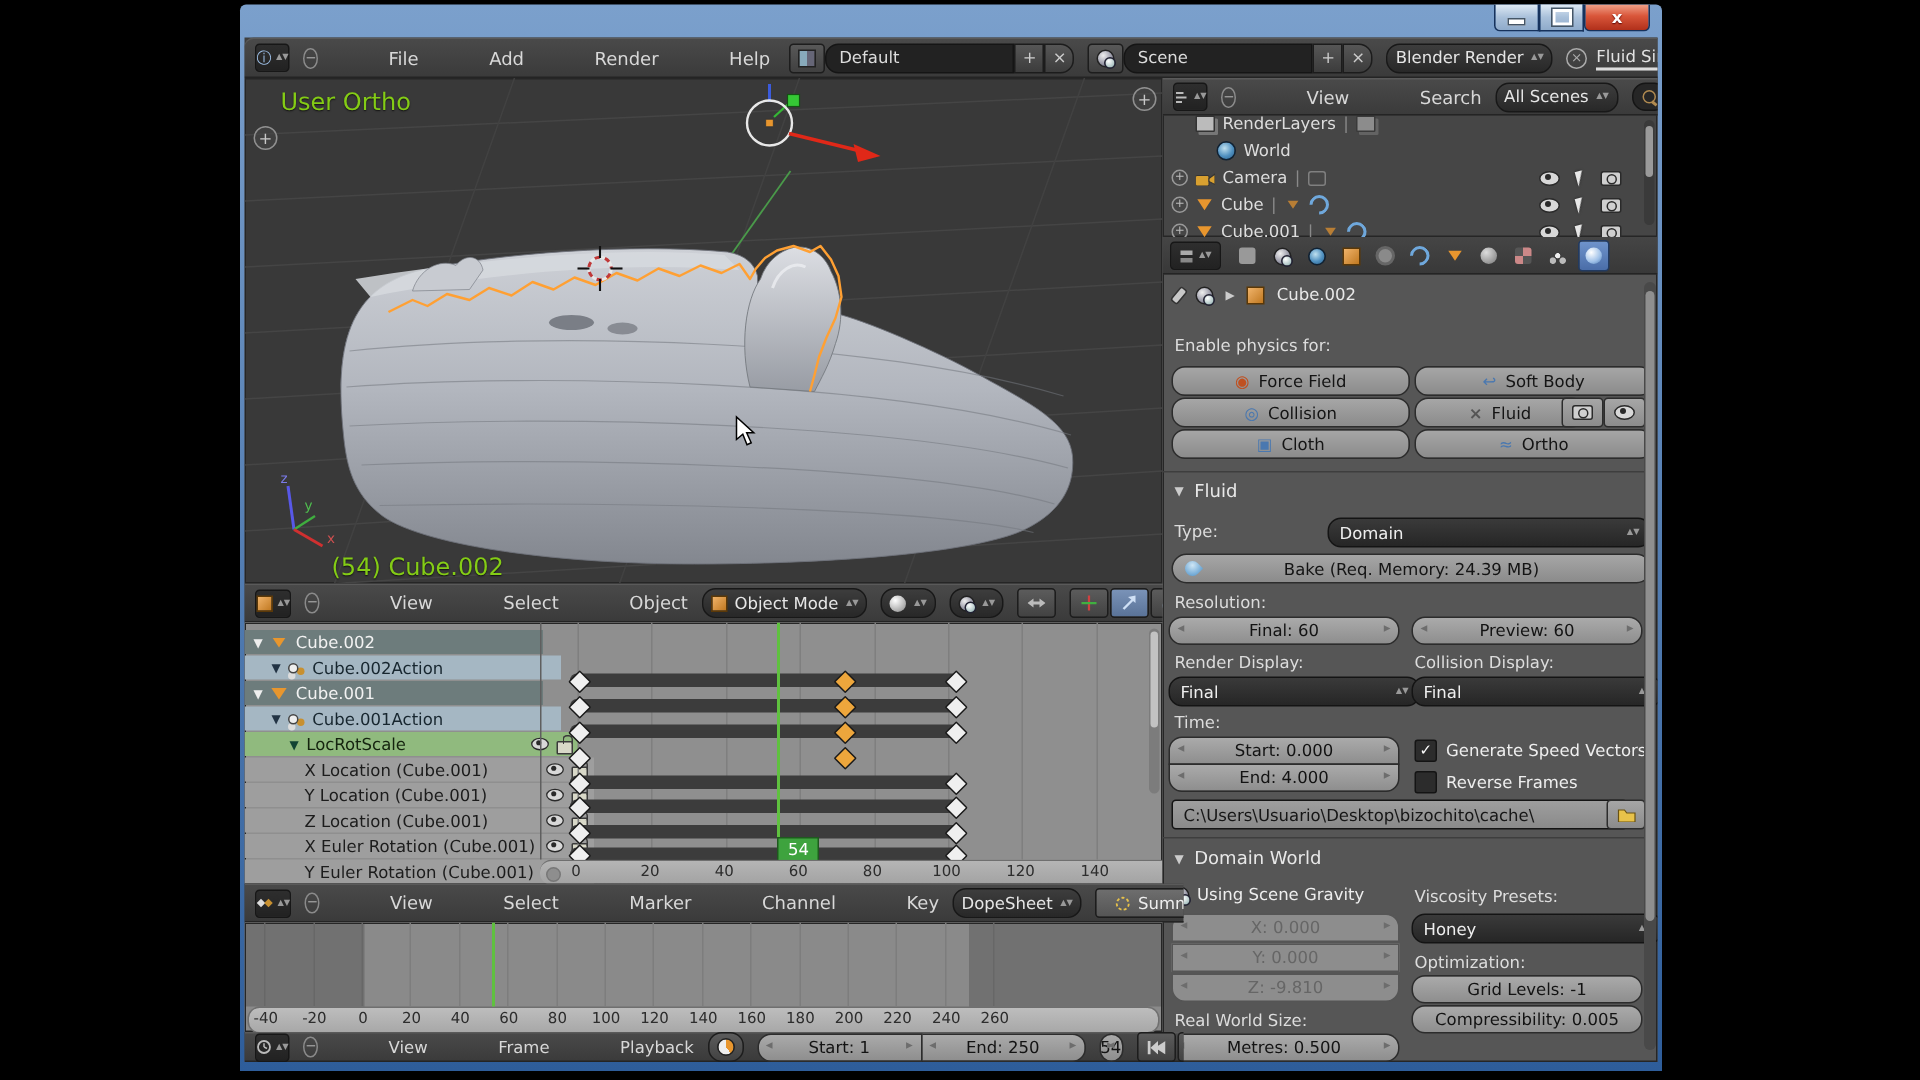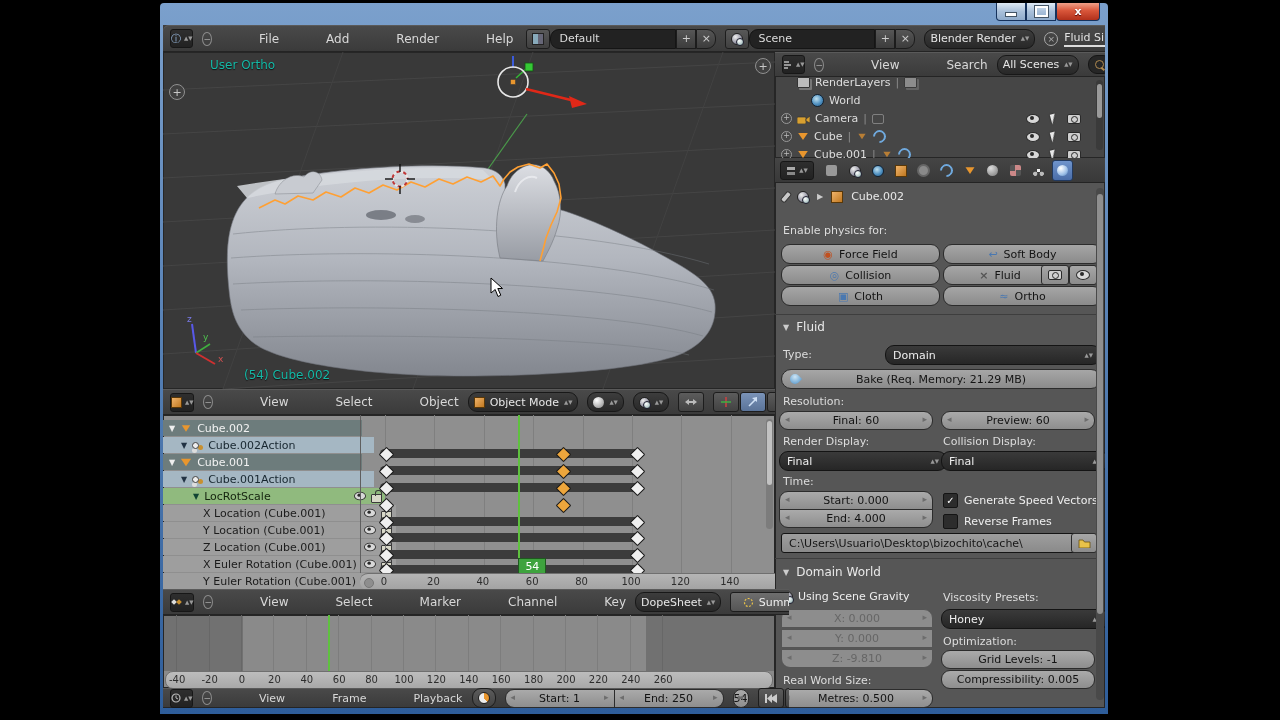--- a/index.html
+++ b/index.html
@@ -74,21 +74,21 @@
            box-shadow:5px 2px 0 -1px #c89030,-1px 5px 0 -1px #ddd;}
   .wrenchico{width:9px;height:9px;border-radius:50%;border:2px solid #6fa8dc;border-bottom-color:transparent;transform:rotate(45deg);}
   .plus-circle{width:14px;height:14px;border-radius:50%;border:1px solid #909090;color:#c8c8c8;font-size:11px;
                display:flex;align-items:center;justify-content:center;background:rgba(70,70,70,.6);}
 
   
   .region{position:absolute;box-shadow:inset 0 0 0 1px #262626;overflow:hidden;}
 
   
   #vp{left:0;top:27px;width:612px;height:337px;background:#393939;}
-  #vp .ovl{position:absolute;color:#14b8a6;font-size:12px;text-shadow:0 1px 1px #111;margin-left:23px;}
+  #vp .ovl{position:absolute;color:#84cc16;font-size:16px;text-shadow:0 1px 1px #111;}
 
   
   #outliner{left:612px;top:27px;width:330px;height:106px;background:#464646;}
   .outrow{position:absolute;left:0;right:10px;height:17px;display:flex;align-items:center;gap:5px;
           color:#ddd;font-size:11px;padding-left:6px;}
   .outrow .sep{color:#8a8a8a;}
   .ot-toggles{position:absolute;right:14px;display:flex;gap:11px;align-items:center;height:17px;}
   .plustiny{width:9px;height:9px;border:1px solid #999;border-radius:50%;color:#bbb;font-size:8px;line-height:7px;text-align:center;}
   .oscroll{position:absolute;right:2px;top:28px;width:7px;height:70px;background:#3a3a3a;border-radius:4px;}
   .oscroll::after{content:"";position:absolute;left:1px;right:1px;top:4px;height:34px;background:#9a9a9a;border-radius:4px;}
@@ -541,21 +541,21 @@
         </div>
 
         <span class="lbl" style="left:8px;top:190px">Type:</span>
         <div class="ddark" style="position:absolute;left:110px;top:187px;width:200px">
           <span class="grow">Domain</span>
           <span class="udarr">▲▼</span>
         </div>
 
         <div class="pbtn" style="left:6px;top:211px;width:302px;border-radius:10px">
           <div style="position:absolute;left:8px;width:10px;height:10px;border-radius:50% 0 50% 50%;transform:rotate(45deg);background:radial-gradient(circle at 35% 35%,#cfe6f5,#4a90c8)"></div>
-          <span>Bake (Req. Memory: 21.29 MB)</span>
+          <span>Bake (Req. Memory: 24.39 MB)</span>
         </div>
 
         <span class="lbl" style="left:8px;top:237px">Resolution:</span>
         <div class="pill" style="position:absolute;left:4px;top:253px;width:152px">
           <span class="al">◂</span>
             <span>Final: 60</span>
             <span class="ar">▸</span>
           </div>
         <div class="pill" style="position:absolute;left:166px;top:253px;width:152px">
           <span class="al">◂</span>

